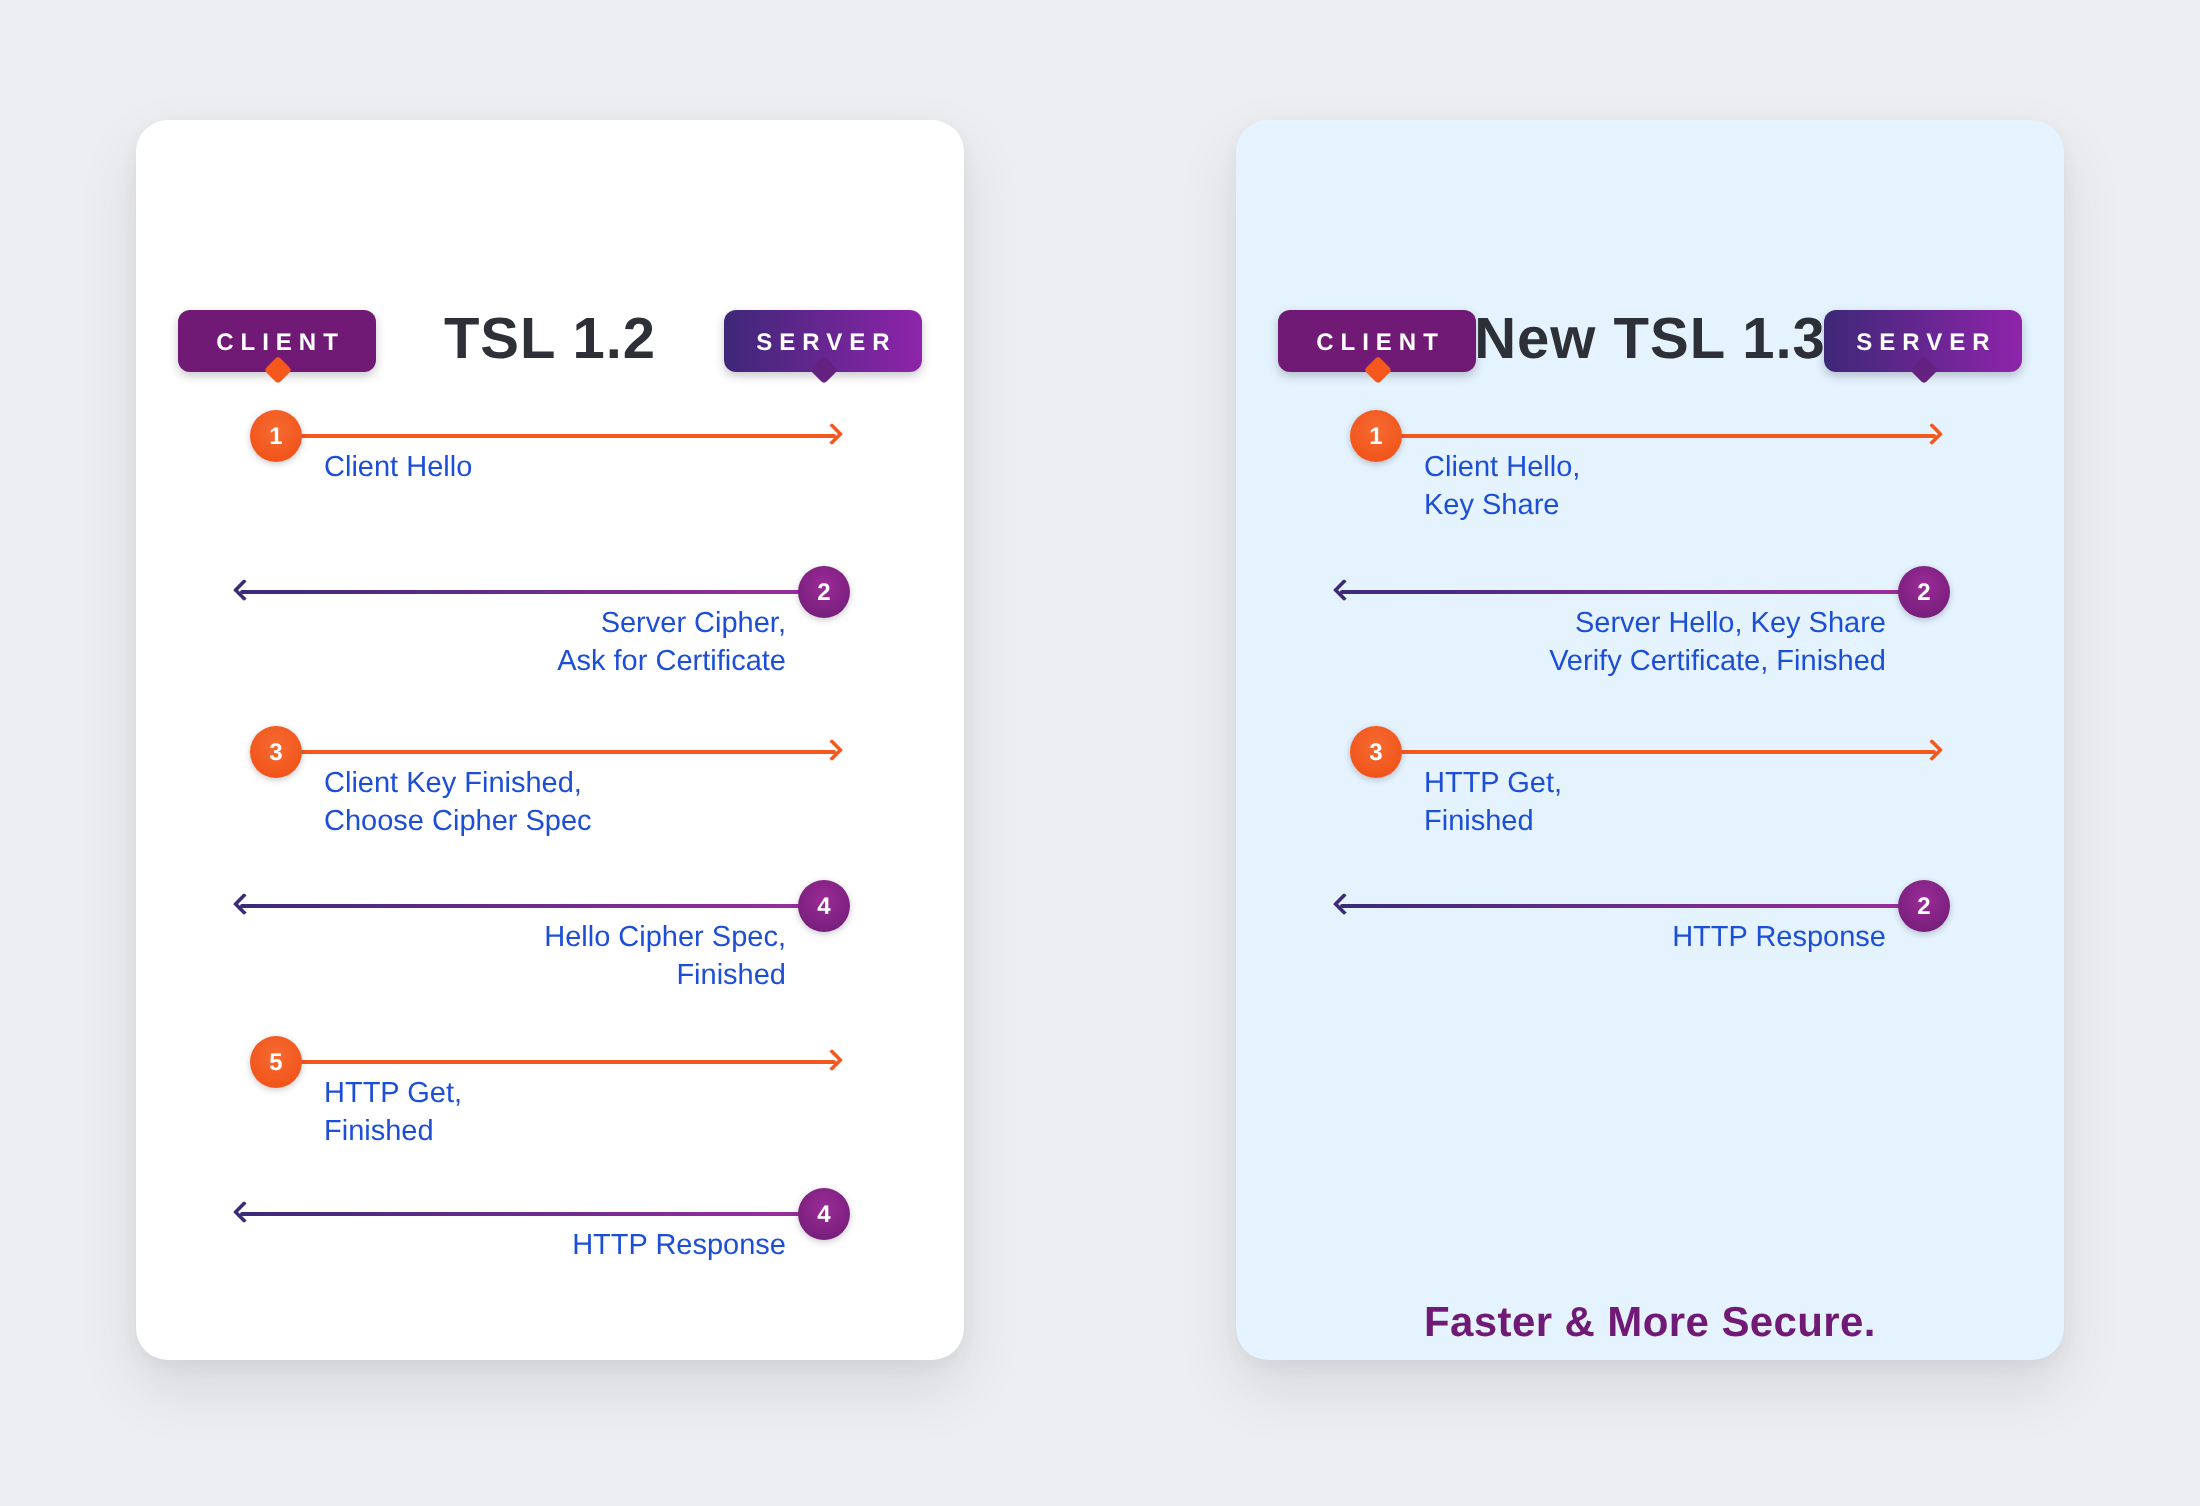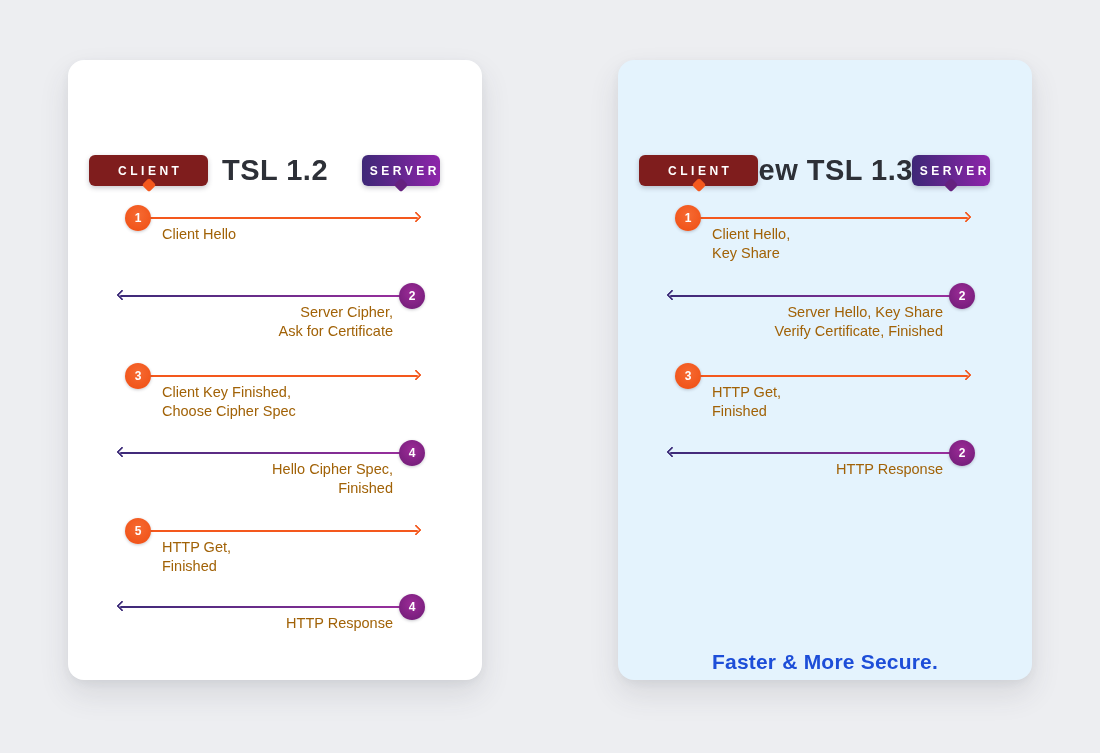--- a/index.html
+++ b/index.html
@@ -13,22 +13,22 @@
   .card.tsl12 { left:68px; background:#ffffff; }
   .card.tsl13 { left:618px; background:#e4f3fd; }
 
   .card-title { position:absolute; top:94px; left:0; right:0; text-align:center;
                 font-size:29px; font-weight:700; color:#2d3037; letter-spacing:0.5px; }
 
   .badge { position:absolute; top:95px; height:31px; border-radius:6px; color:#ffffff;
            font-size:12px; font-weight:700; letter-spacing:3.5px; text-indent:3.5px;
            display:flex; align-items:center; justify-content:center;
            box-shadow:0 2px 5px rgba(40,40,60,0.25); }
-  .badge.client { left:21px; width:119px; background:#7f1d1d; }
-  .badge.server { left:294px; width:78px; background:linear-gradient(90deg,#3e2877,#8e24aa);justify-content:flex-end; }
+  .badge.client { left:21px; width:99px; background:#701a75; }
+  .badge.server { left:294px; width:99px; background:linear-gradient(90deg,#3e2877,#8e24aa); }
   .badge .tail { position:absolute; bottom:-4px; left:50%; width:10px; height:10px;
                  margin-left:-5px; transform:rotate(45deg); border-radius:2px; }
   .badge.client .tail { background:#f4581d; }
   .badge.server .tail { background:#65217f; }
 
   .msg { position:absolute; left:0; width:100%; height:0; }
   .msg .line { position:absolute; height:2px; top:-1px; border-radius:1px; }
   .msg.to-server .line { left:70px; width:280px; background:#f4581d; }
   .msg.to-client .line { left:52px; width:292px; background:linear-gradient(90deg,#3c2a78,#9c2f9e); }
   .msg .line .head { position:absolute; width:8px; height:8px; top:-4px; border-radius:1px; }
@@ -36,32 +36,32 @@
   .msg.to-client .line .head { left:-2px; border-top:2px solid #3c2a78; border-left:2px solid #3c2a78; transform:rotate(-45deg); }
 
   .msg .step { position:absolute; width:26px; height:26px; top:-13px; border-radius:50%;
                color:#ffffff; font-size:12px; font-weight:700;
                display:flex; align-items:center; justify-content:center;
                box-shadow:0 1px 3px rgba(40,40,60,0.25); }
   .msg.to-server .step { left:57px; background:radial-gradient(circle at 50% 38%, #f66a32, #ef4d12); }
   .msg.to-client .step { left:331px; background:radial-gradient(circle at 50% 38%, #9c2b97, #6c1b74); }
 
   .msg .msg-label { position:absolute; top:7px; font-size:14.5px; line-height:18.5px;
-                    color:#a16207; font-weight:500; white-space:pre-line; }
+                    color:#1d4ed8; font-weight:500; white-space:pre-line; }
   .msg.to-server .msg-label { left:94px; text-align:left; }
   .msg.to-client .msg-label { right:89px; text-align:right; }
 
   .timeline { position:absolute; left:518px; top:60px; width:64px; height:620px; }
   .tick { position:absolute; left:0; width:100%; text-align:center;
           font-size:15px; color:#98989c; font-weight:500; }
   .tick-line { position:absolute; left:31px; width:2px; height:52px;
                background:#b7b7bb; border-radius:1px; }
 
   .footer-note { position:absolute; top:590px; left:0; right:0; text-align:center;
-                 font-size:21px; font-weight:700; color:#1d4ed8; letter-spacing:0.2px; }
+                 font-size:21px; font-weight:700; color:#701a75; letter-spacing:0.2px; }
 </style>
 </head>
 <body>
 
 <div class="stage">
 
   <div class="card tsl12">
     <div class="card-title">TSL 1.2</div>
 
     <div class="badge client">

